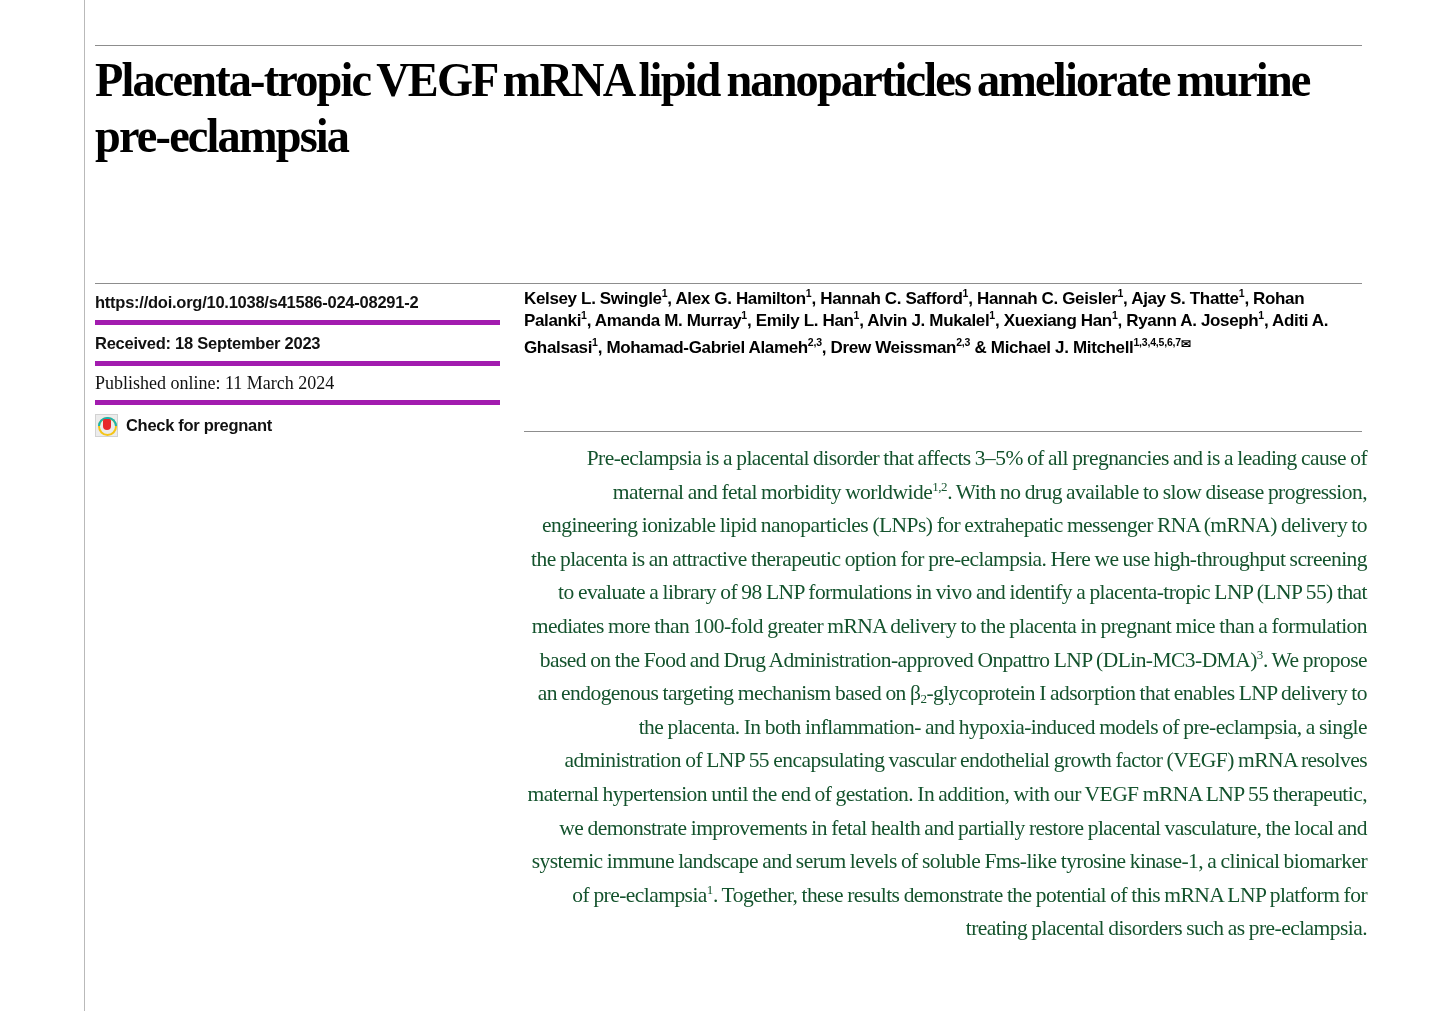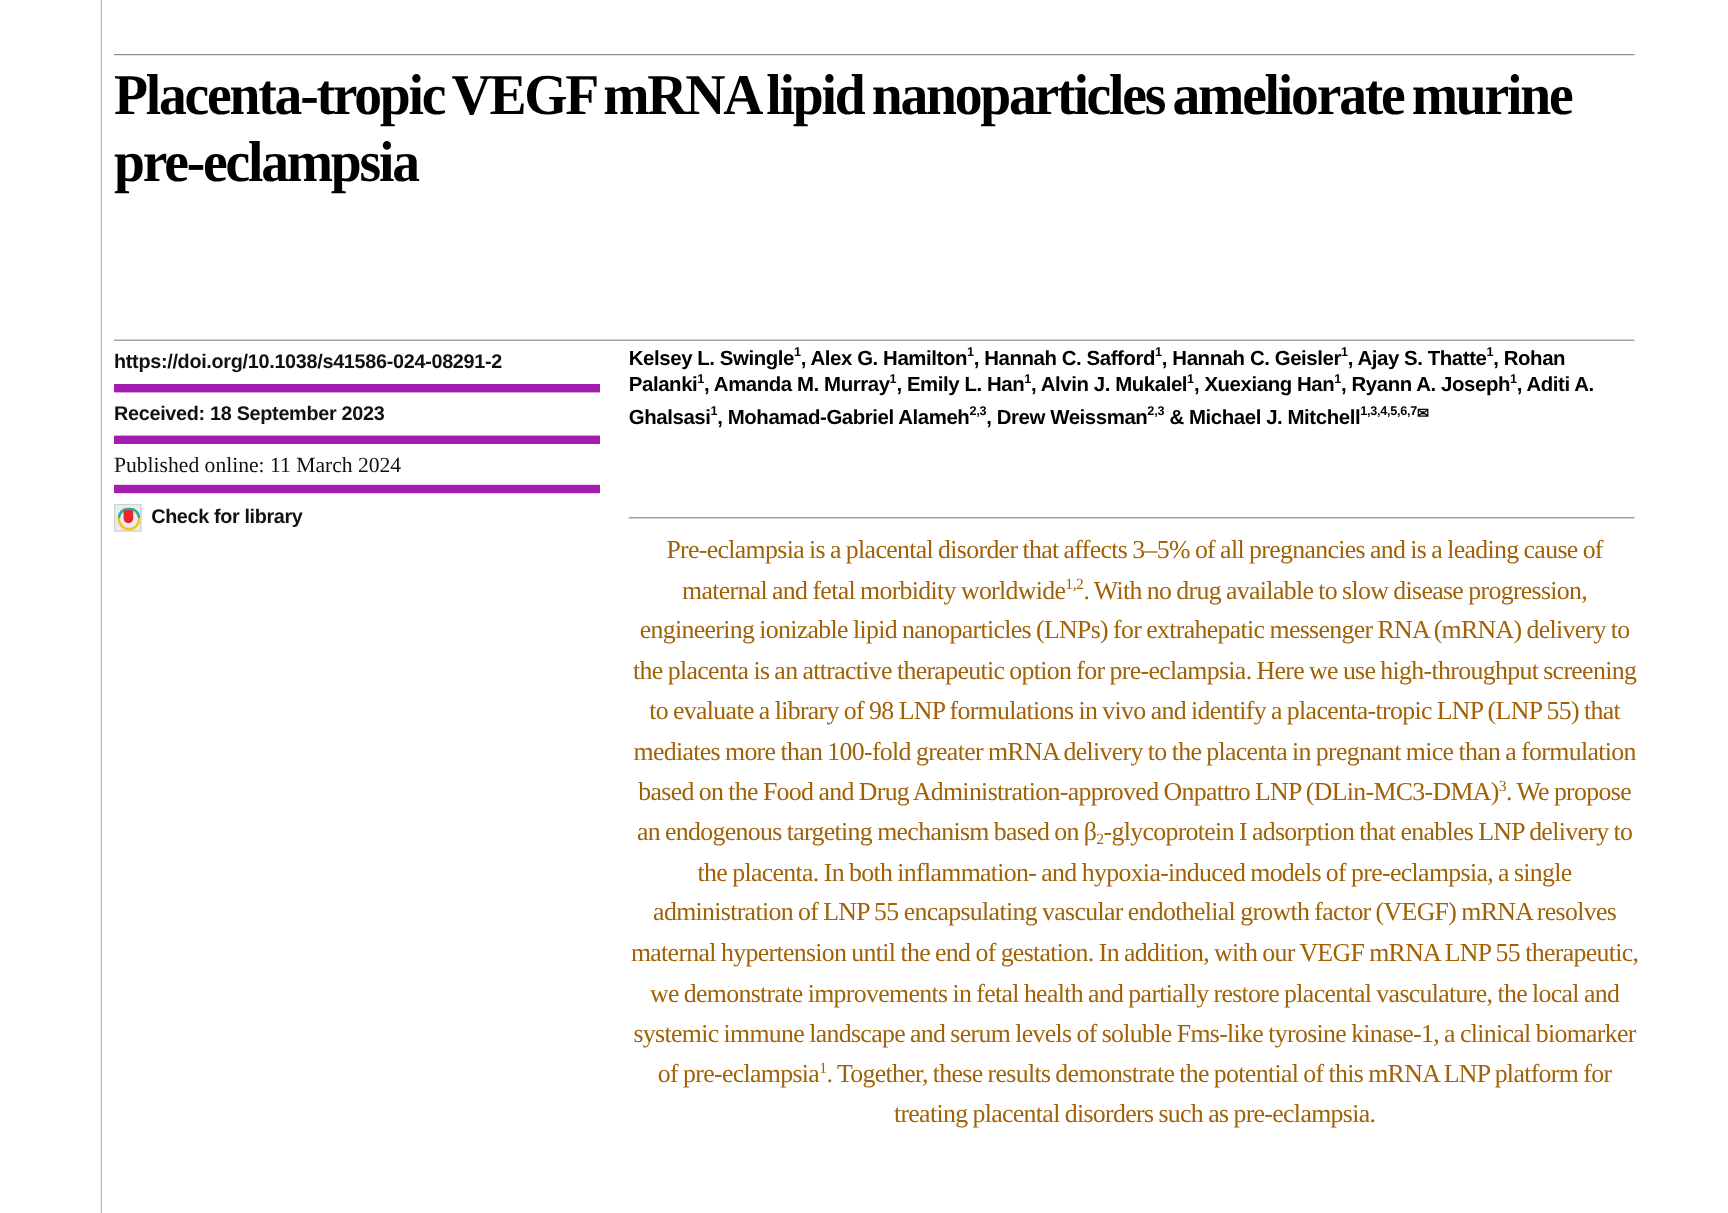--- a/index.html
+++ b/index.html
@@ -81,21 +81,21 @@
   
   .meta-col {
     position: absolute;
     left: 95px;
     top: 284px;
     width: 405px;
   }
   .meta-row {
     position: relative;
     padding: 8px 0 7px 0;
-    border-bottom: 7px solid #a21caf;
+    border-bottom: 5px solid #a21caf;
     font-size: 16.5px;
     line-height: 21px;
     font-weight: 700;
     letter-spacing: -0.25px;
     color: #111;
   }
   .meta-row.serif {
     font-family: "Liberation Serif", serif;
     font-weight: 400;
     font-size: 18px;
@@ -195,22 +195,22 @@
     position: absolute;
     left: 524px;
     top: 442px;
     width: 843px;
     margin: 0;
     font-family: "Liberation Serif", serif;
     font-size: 21.5px;
     line-height: 33.6px;
     letter-spacing: -0.55px;
     word-spacing: -0.6px;
-    color: #a16207;
-    text-align: center;
+    color: #14532d;
+    text-align: right;
   }
   .abstract sup {
     font-size: 13px;
     line-height: 0;
     vertical-align: 8px;
     letter-spacing: -0.4px;
   }
   .abstract sub {
     font-size: 13px;
     line-height: 0;
@@ -238,21 +238,21 @@
       <span>Received: 18 September 2023</span>
     </div>
     <div class="meta-row serif">
       <span>Published online: 11 March 2024</span>
     </div>
     <div class="meta-row last">
       <span class="crossmark">
         <span class="ring"></span>
         <span class="shield"></span>
       </span>
-      <span class="crossmark-label">Check for library</span>
+      <span class="crossmark-label">Check for pregnant</span>
     </div>
   </div>
 
   <div class="authors">
     <span>Kelsey L. Swingle</span><sup>1</sup><span>, Alex G. Hamilton</span><sup>1</sup><span>, Hannah C. Safford</span><sup>1</sup><span>, Hannah C. Geisler</span><sup>1</sup><span>, Ajay S. Thatte</span><sup>1</sup><span>, Rohan Palanki</span><sup>1</sup><span>, Amanda M. Murray</span><sup>1</sup><span>, Emily L. Han</span><sup>1</sup><span>, Alvin J. Mukalel</span><sup>1</sup><span>, Xuexiang Han</span><sup>1</sup><span>, Ryann A. Joseph</span><sup>1</sup><span>, Aditi A. Ghalsasi</span><sup>1</sup><span>, Mohamad-Gabriel Alameh</span><sup>2,3</sup><span>, Drew Weissman</span><sup>2,3</sup><span> &amp; </span><span>Michael J. Mitchell</span><sup>1,3,4,5,6,7</sup><span class="env">✉</span>
   </div>
 
   <div class="rule-abstract"></div>
 
   <p class="abstract"><span>Pre-eclampsia is a placental disorder that affects 3–5% of all pregnancies and is a leading cause of maternal and fetal morbidity worldwide</span><sup>1,2</sup><span>. With no drug available to slow disease progression, engineering ionizable lipid nanoparticles (LNPs) for extrahepatic messenger RNA (mRNA) delivery to the placenta is an attractive therapeutic option for pre-eclampsia. Here we use high-throughput screening to evaluate a library of 98 LNP formulations in vivo and identify a placenta-tropic LNP (LNP 55) that mediates more than 100-fold greater mRNA delivery to the placenta in pregnant mice than a formulation based on the Food and Drug Administration-approved Onpattro LNP (DLin-MC3-DMA)</span><sup>3</sup><span>. We propose an endogenous targeting mechanism based on β</span><sub>2</sub><span>-glycoprotein I adsorption that enables LNP delivery to the placenta. In both inflammation- and hypoxia-induced models of pre-eclampsia, a single administration of LNP 55 encapsulating vascular endothelial growth factor (VEGF) mRNA resolves maternal hypertension until the end of gestation. In addition, with our VEGF mRNA LNP 55 therapeutic, we demonstrate improvements in fetal health and partially restore placental vasculature, the local and systemic immune landscape and serum levels of soluble Fms-like tyrosine kinase-1, a clinical biomarker of pre-eclampsia</span><sup>1</sup><span>. Together, these results demonstrate the potential of this mRNA LNP platform for treating placental disorders such as pre-eclampsia.</span></p>

